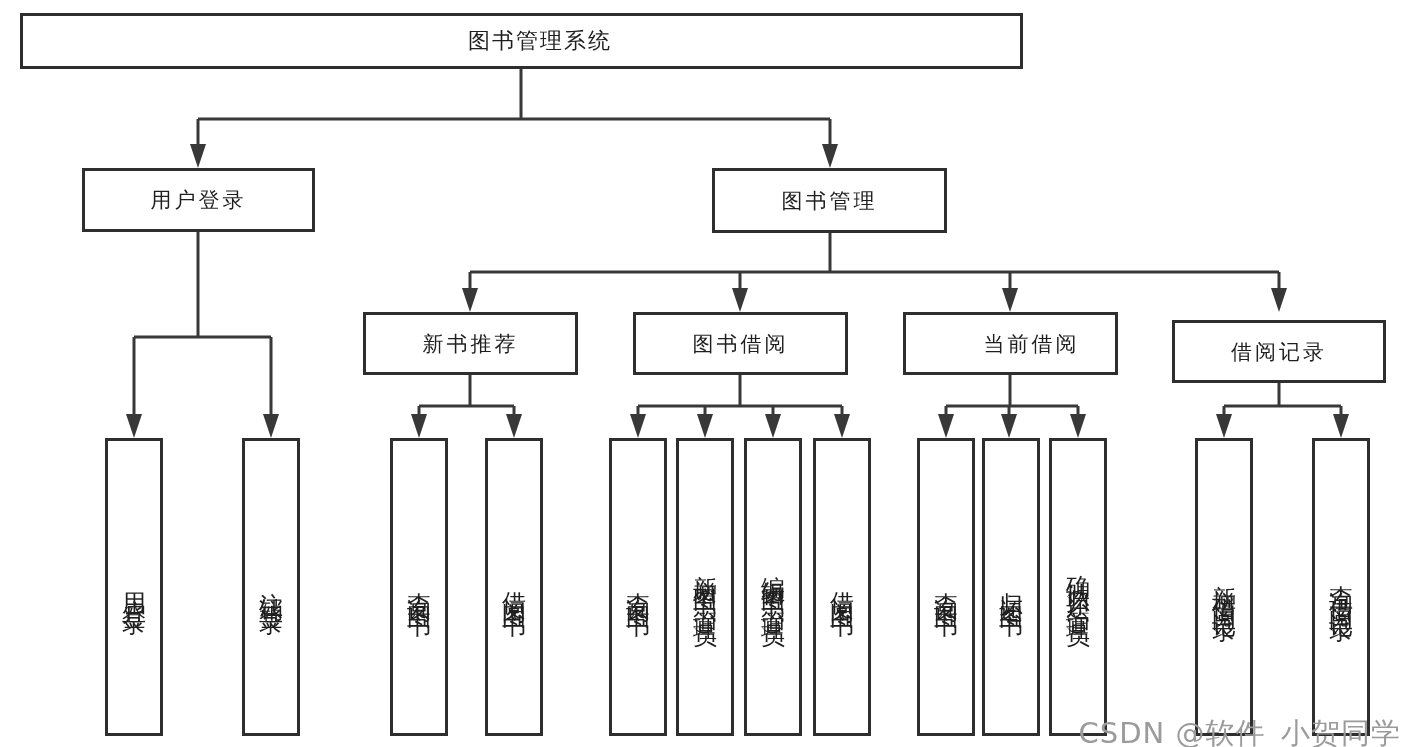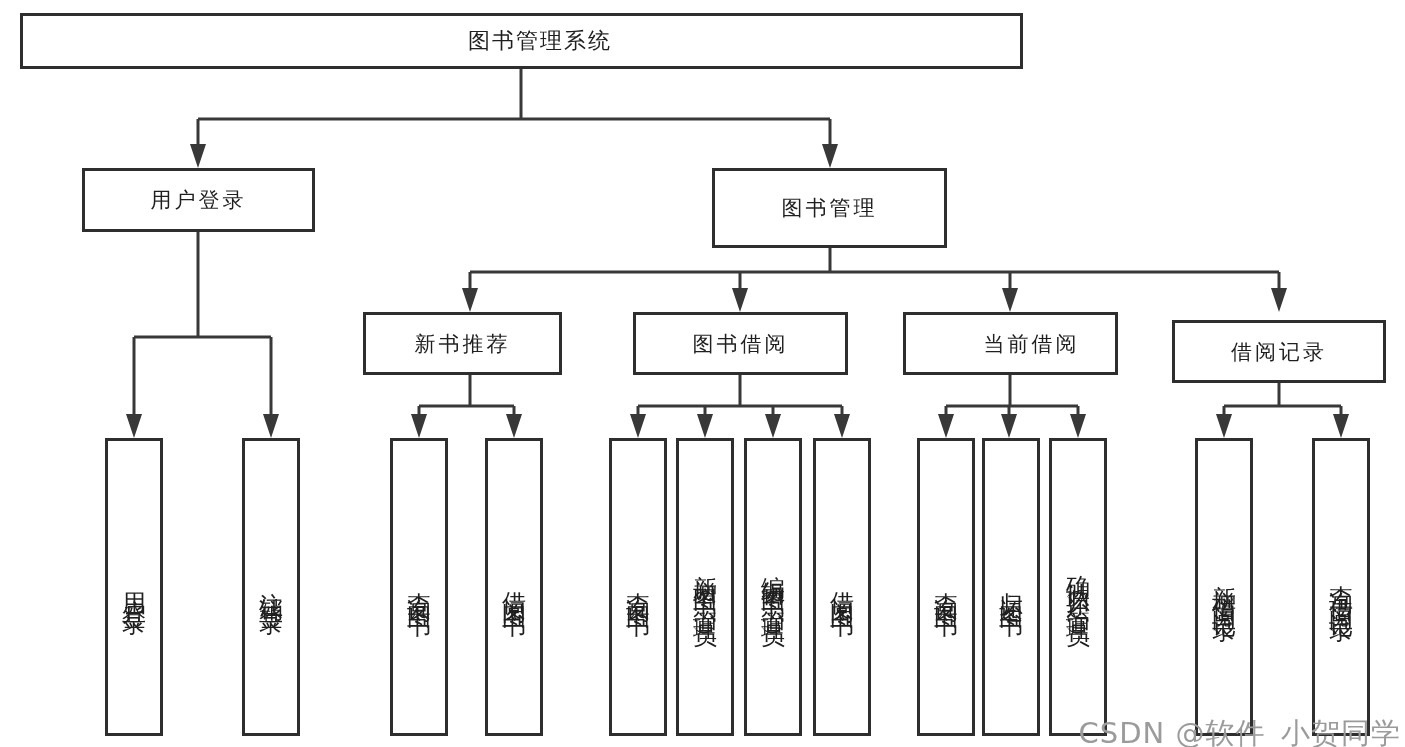--- a/index.html
+++ b/index.html
@@ -107,25 +107,25 @@
     </g>
   </svg>
 
   <div class="node root h" style="left:20px; top:13px; width:1003px; height:56px;padding-left:37px;">
     <span>图书管理系统</span>
   </div>
 
   <div class="node h" style="left:82px; top:168px; width:233px; height:64px;">
     <span>用户登录</span>
   </div>
-  <div class="node h" style="left:712px; top:168px; width:235px; height:80px;">
+  <div class="node h" style="left:712px; top:168px; width:235px; height:65px;">
     <span>图书管理</span>
   </div>
 
-  <div class="node h" style="left:363px; top:312px; width:199px; height:63px;">
+  <div class="node h" style="left:363px; top:312px; width:215px; height:63px;">
     <span>新书推荐</span>
   </div>
   <div class="node h" style="left:633px; top:312px; width:215px; height:63px;align-items:center;">
     <span>图书借阅</span>
   </div>
   <div class="node h" style="left:903px; top:312px; width:215px; height:63px;padding-left:42px;">
     <span>当前借阅</span>
   </div>
   <div class="node h" style="left:1172px; top:320px; width:214px; height:63px;">
     <span>借阅记录</span>

